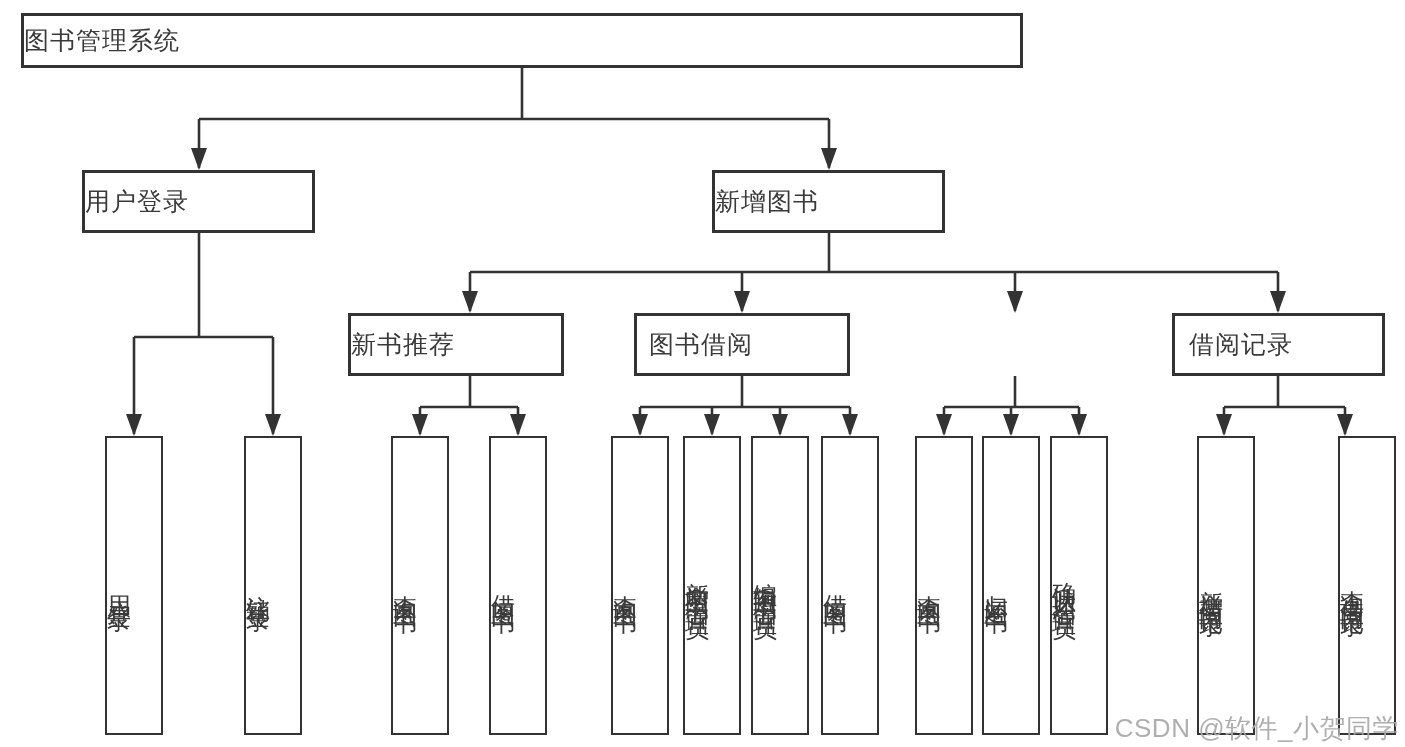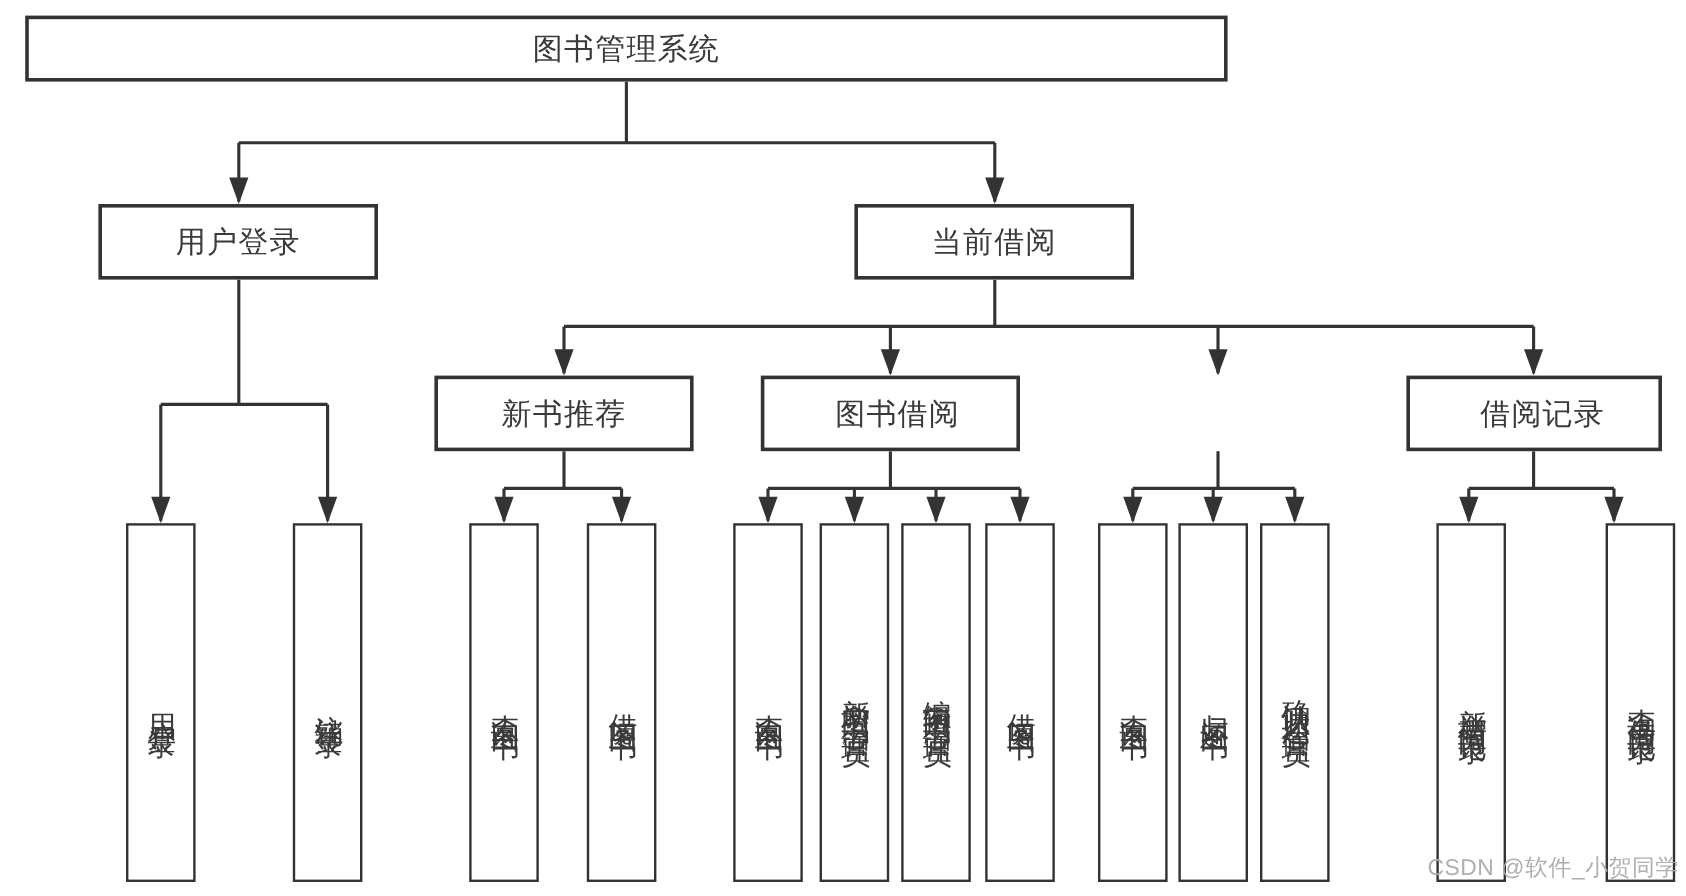--- a/index.html
+++ b/index.html
@@ -27,21 +27,21 @@
     fill: #333333;
     stroke: none;
   }
   .box {
     position: absolute;
     box-sizing: border-box;
     background: #ffffff;
     border: 3px solid #333333;
     display: flex;
     align-items: center;
-    justify-content: center;
+    justify-content: flex-start;
     color: #3a3a3a;
   }
   .box .lbl {
     font-size: 25px;
     letter-spacing: 1px;
     white-space: nowrap;
   }
   .leaf {
     border-width: 2.5px;
     width: 58px; height: 299px;
@@ -51,22 +51,22 @@
     writing-mode: vertical-rl;
     text-orientation: mixed;
     font-size: 24px;
     letter-spacing: 5px;
     line-height: 1;
     white-space: nowrap;
   }
   .watermark {
     position: absolute;
     right: 6px;
-    bottom: 11px;
-    font-size: 19px;
+    bottom: 1px;
+    font-size: 26px;
     letter-spacing: 0.5px;
     color: rgba(171, 171, 171, 0.95);
     white-space: nowrap;
     z-index: 5;
   }
 </style>
 </head>
 <body>
 
 <div class="canvas">
@@ -115,24 +115,24 @@
   </svg>
 
   <div class="box" style="left:21px; top:13px; width:1002px; height:55px;">
     <span class="lbl">图书管理系统</span>
   </div>
 
   <div class="box" style="left:82px; top:170px; width:233px; height:63px;">
     <span class="lbl">用户登录</span>
   </div>
   <div class="box" style="left:712px; top:170px; width:233px; height:63px;">
-    <span class="lbl">当前借阅</span>
+    <span class="lbl">新增图书</span>
   </div>
 
-  <div class="box" style="left:362px; top:313px; width:216px; height:63px;">
+  <div class="box" style="left:348px; top:313px; width:216px; height:63px;">
     <span class="lbl">新书推荐</span>
   </div>
   <div class="box" style="left:634px; top:313px; width:216px; height:63px;padding-left:12px;">
     <span class="lbl">图书借阅</span>
   </div>
   <div class="box" style="left:1172px; top:313px; width:213px; height:63px;padding-left:14px;">
     <span class="lbl">借阅记录</span>
   </div>
 
   <div class="box leaf" style="left:105px;">

